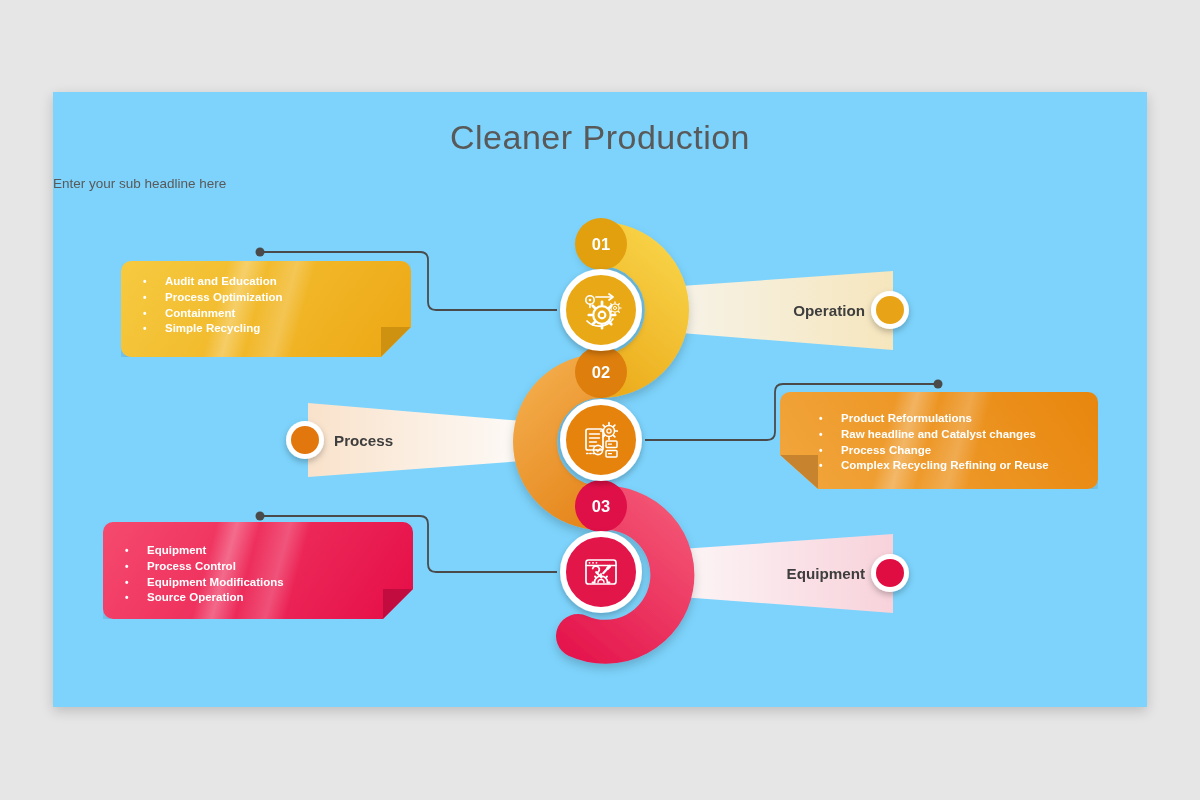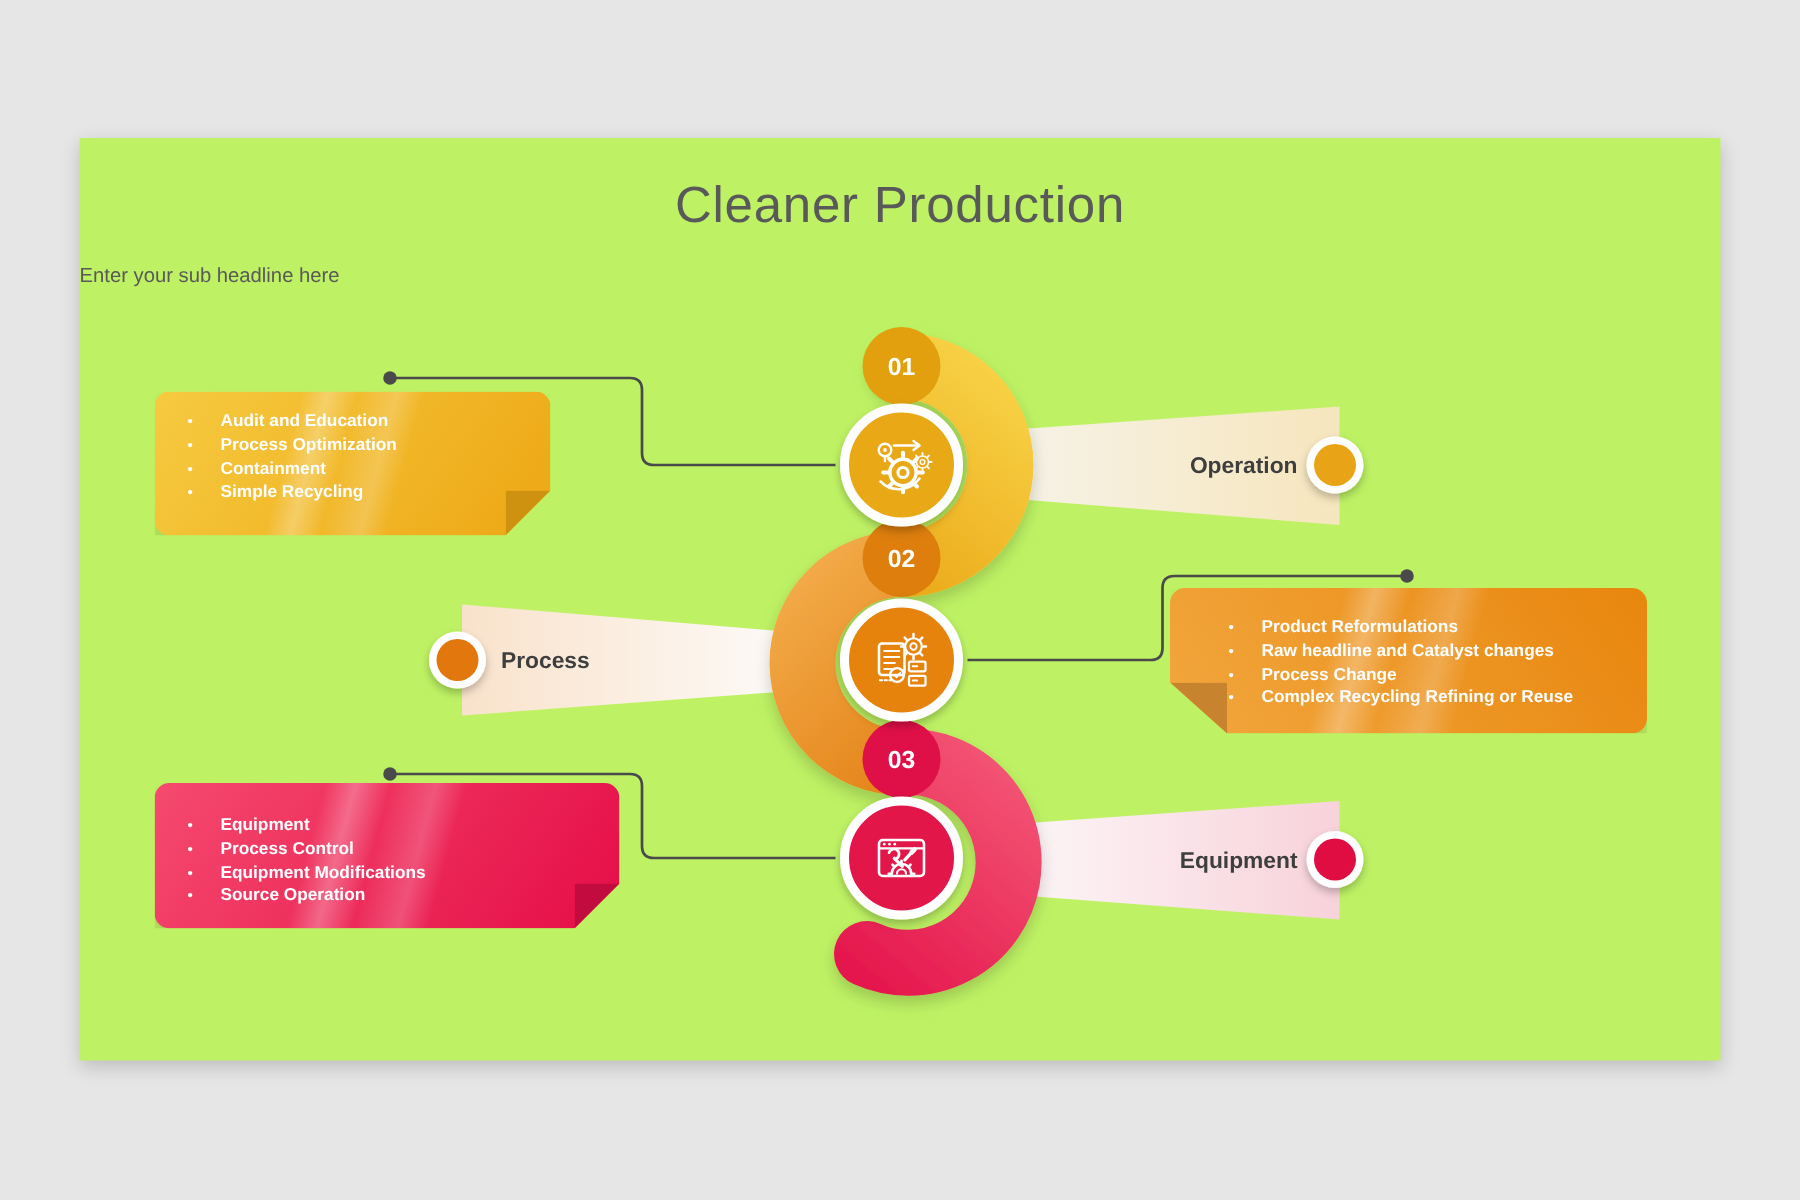--- a/index.html
+++ b/index.html
@@ -1,24 +1,24 @@
 <!DOCTYPE html>
 <html><head>
 <meta charset="utf-8">
 <style>
   html,body{margin:0;padding:0;}
   body{width:1200px;height:800px;background:#e7e6e7;font-family:"Liberation Sans",sans-serif;overflow:hidden;}
   .stage{position:relative;width:1200px;height:800px;}
-  .slide{position:absolute;left:53px;top:92px;width:1094px;height:615px;background:#bef264;box-shadow:0 4px 12px rgba(0,0,0,.18);}
+  .slide{position:absolute;left:53px;top:92px;width:1094px;height:615px;background:#7dd3fc;box-shadow:0 4px 12px rgba(0,0,0,.18);}
   .title{position:absolute;left:0;top:26px;width:100%;text-align:center;font-size:34px;color:#595959;letter-spacing:.5px;}
   .subtitle{position:absolute;left:0;top:84px;width:100%;font-size:13.5px;color:#595959;}
   .infographic{position:absolute;left:0;top:0;width:1094px;height:615px;}
   .detail-box{position:absolute;box-shadow:0 9px 14px rgba(0,0,0,.16);border-radius:10px;}
   .detail-box .sheen{position:absolute;inset:0;background:linear-gradient(105deg,rgba(255,255,255,0) 34%,rgba(255,255,255,.28) 40%,rgba(255,255,255,0) 47%,rgba(255,255,255,.20) 56%,rgba(255,255,255,0) 62%);pointer-events:none;}
-  .box-yellow{left:50px;top:169px;width:264px;height:96px;background:linear-gradient(125deg,#f6ca40,#eda714);clip-path:polygon(0 0,100% 0,100% calc(100% - 30px),calc(100% - 30px) 100%,0 100%);}
+  .box-yellow{left:68px;top:169px;width:290px;height:96px;background:linear-gradient(125deg,#f6ca40,#eda714);clip-path:polygon(0 0,100% 0,100% calc(100% - 30px),calc(100% - 30px) 100%,0 100%);}
   .box-red{left:50px;top:430px;width:310px;height:97px;background:linear-gradient(125deg,#f54a6e,#e50d47);clip-path:polygon(0 0,100% 0,100% calc(100% - 30px),calc(100% - 30px) 100%,0 100%);}
   .box-orange{left:727px;top:300px;width:318px;height:97px;background:linear-gradient(235deg,#e8860d,#f2a73e);clip-path:polygon(0 0,100% 0,100% 100%,38px 100%,0 calc(100% - 34px));}
   .fold-br{position:absolute;right:0;bottom:0;width:30px;height:30px;clip-path:polygon(0 0,100% 0,0 100%);}
   .fold-bl{position:absolute;left:0;bottom:0;width:38px;height:34px;clip-path:polygon(0 0,100% 0,100% 100%);}
   .fold-yellow{background:#ce9110;}
   .fold-red{background:#c20b3e;}
   .fold-orange{background:#c8832f;}
   ul.bullets{margin:0;list-style:none;color:#ffffff;font-size:11.5px;font-weight:bold;}
   ul.bullets li{position:relative;line-height:15.8px;padding-left:24px;}
   ul.bullets li::before{content:"\2022";position:absolute;left:2px;font-size:10px;top:0;}

